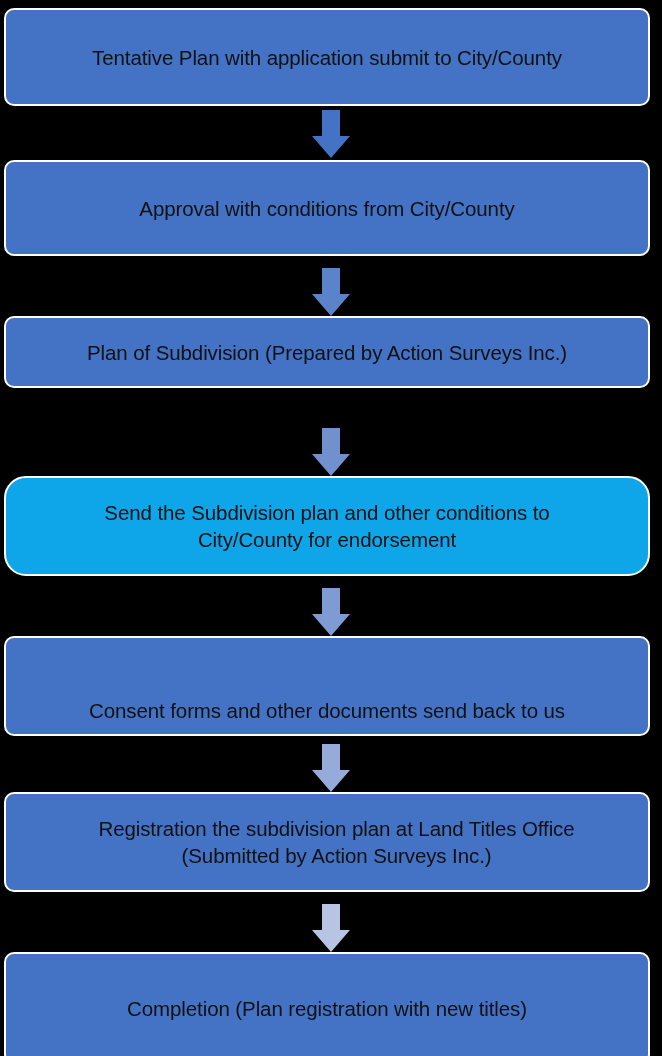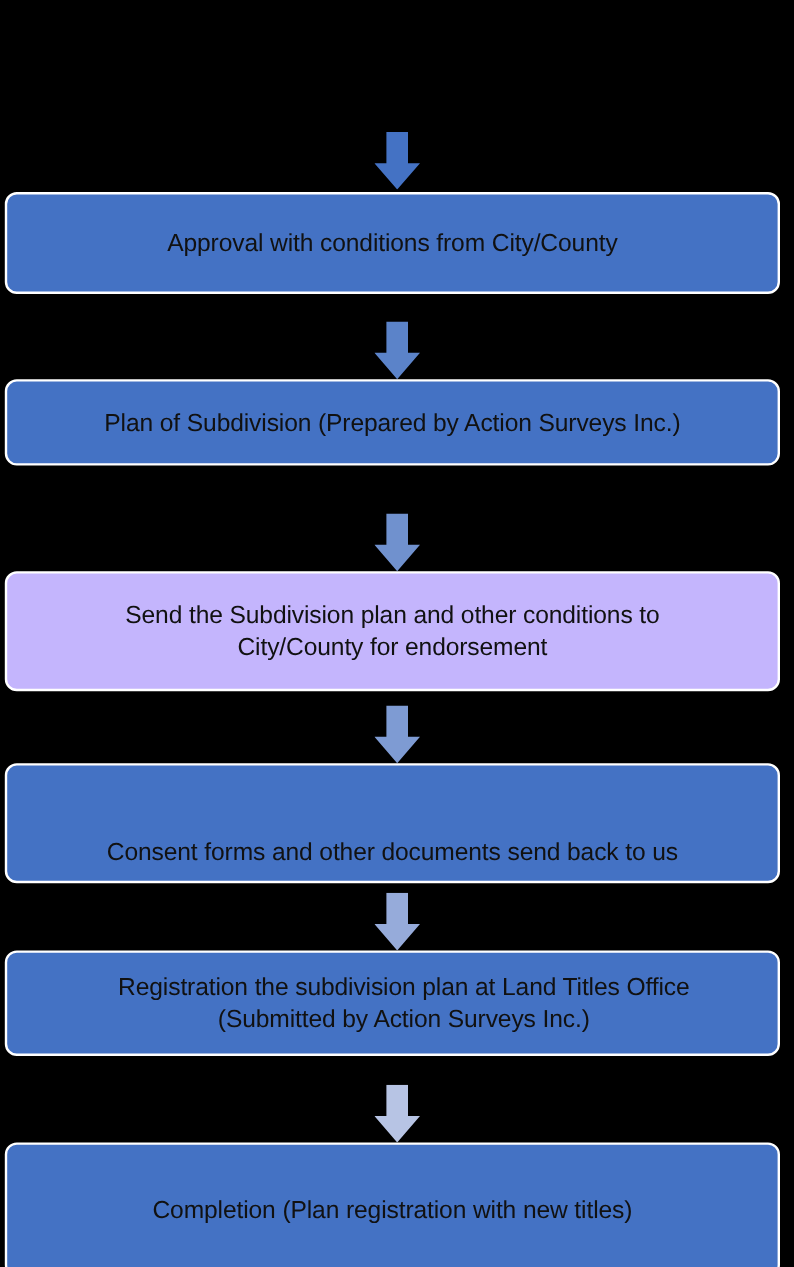--- a/index.html
+++ b/index.html
@@ -41,25 +41,25 @@
     font-family: "Liberation Sans", sans-serif;
     font-size: 20.5px;
     line-height: 27px;
     letter-spacing: -0.1px;
     padding: 0 14px;
     white-space: pre-line;
   }
 
   
   #step-1 { top: 8px;   height: 98px;  }
-  #step-2 { top: 160px; height: 85px; }
+  #step-2 { top: 160px; height: 96px; }
   #step-3 { top: 316px; height: 72px; }
   #step-4 { top: 476px; height: 100px; }
   #step-5 { top: 636px; height: 100px; }
-  #step-6 { top: 792px; height: 88px; padding-left: 19px; }
+  #step-6 { top: 792px; height: 100px; padding-left: 19px; }
   #step-7 { top: 952px; height: 112px; }
 
   .flow-arrow {
     position: absolute;
     left: 50%;
     transform: translateX(-50%);
     width: 38px;
     height: 48px;
     display: block;
   }
@@ -71,20 +71,23 @@
   #arrow-5 { top: 744px; }
   #arrow-6 { top: 904px; }
 
   .flow-arrow svg { display: block; width: 100%; height: 100%; }
 </style>
 </head>
 <body style="background: rgb(0, 0, 0);">
 
 <div id="flowchart" style="background: rgb(0, 0, 0);">
 
+  <div class="flow-step" id="step-1" style="background: rgb(68, 114, 196); border-color: rgb(255, 255, 255);">
+    <span class="flow-step-label" style="color: rgb(17, 17, 17);">Tentative  Plan with application submit to City/County</span>
+  </div>
 
   <div class="flow-arrow" id="arrow-1">
     <svg viewBox="0 0 38 48" xmlns="http://www.w3.org/2000/svg" aria-hidden="true">
       <polygon class="arrow-shape" points="10,0 28,0 28,26 38,26 19,48 0,26 10,26" fill="#4472C4"></polygon>
     </svg>
   </div>
 
   <div class="flow-step" id="step-2" style="background: rgb(68, 114, 196); border-color: rgb(255, 255, 255);">
     <span class="flow-step-label" style="color: rgb(17, 17, 17);">Approval  with conditions from City/County</span>
   </div>
@@ -98,21 +101,21 @@
   <div class="flow-step" id="step-3" style="background: rgb(68, 114, 196); border-color: rgb(255, 255, 255);">
     <span class="flow-step-label" style="color: rgb(17, 17, 17);">Plan of Subdivision (Prepared by Action Surveys Inc.)</span>
   </div>
 
   <div class="flow-arrow" id="arrow-3">
     <svg viewBox="0 0 38 48" xmlns="http://www.w3.org/2000/svg" aria-hidden="true">
       <polygon class="arrow-shape" points="10,0 28,0 28,26 38,26 19,48 0,26 10,26" fill="#7091CE"></polygon>
     </svg>
   </div>
 
-  <div class="flow-step" id="step-4" style="background: #c4b5fd; border-color: rgb(255, 255, 255);">
+  <div class="flow-step" id="step-4" style="background: #0ea5e9; border-color: rgb(255, 255, 255); border-radius: 22px;">
     <span class="flow-step-label" style="color: rgb(17, 17, 17);">Send the Subdivision plan and other conditions to
 City/County for endorsement</span>
   </div>
 
   <div class="flow-arrow" id="arrow-4">
     <svg viewBox="0 0 38 48" xmlns="http://www.w3.org/2000/svg" aria-hidden="true">
       <polygon class="arrow-shape" points="10,0 28,0 28,26 38,26 19,48 0,26 10,26" fill="#7E9BD3"></polygon>
     </svg>
   </div>
 

